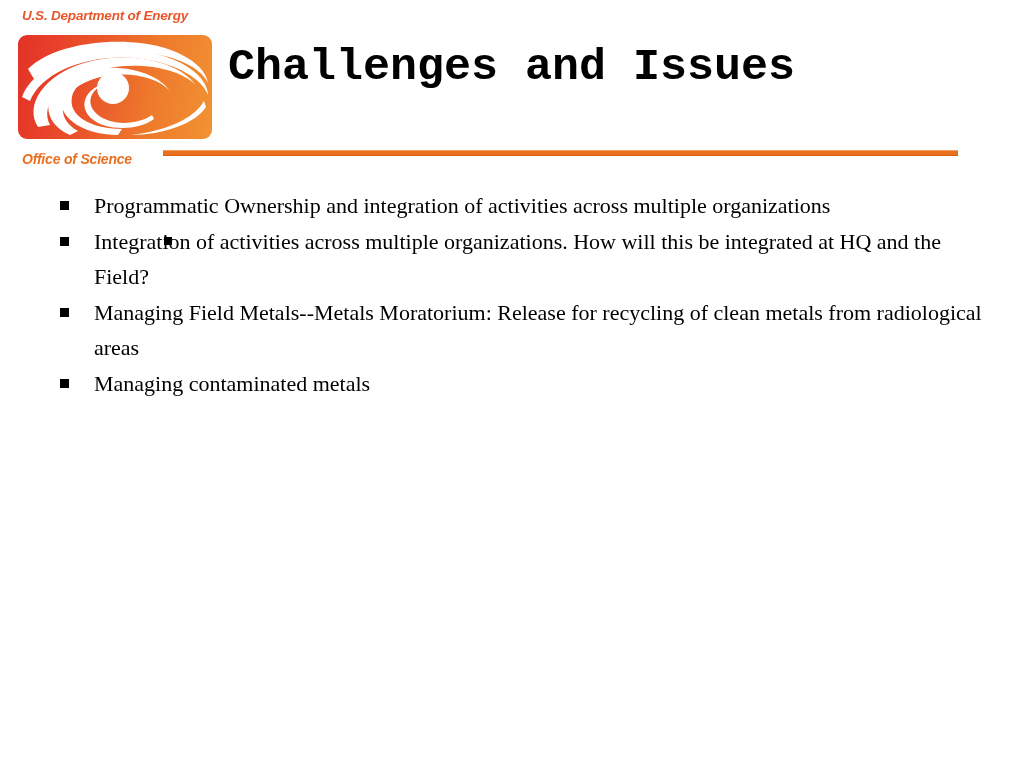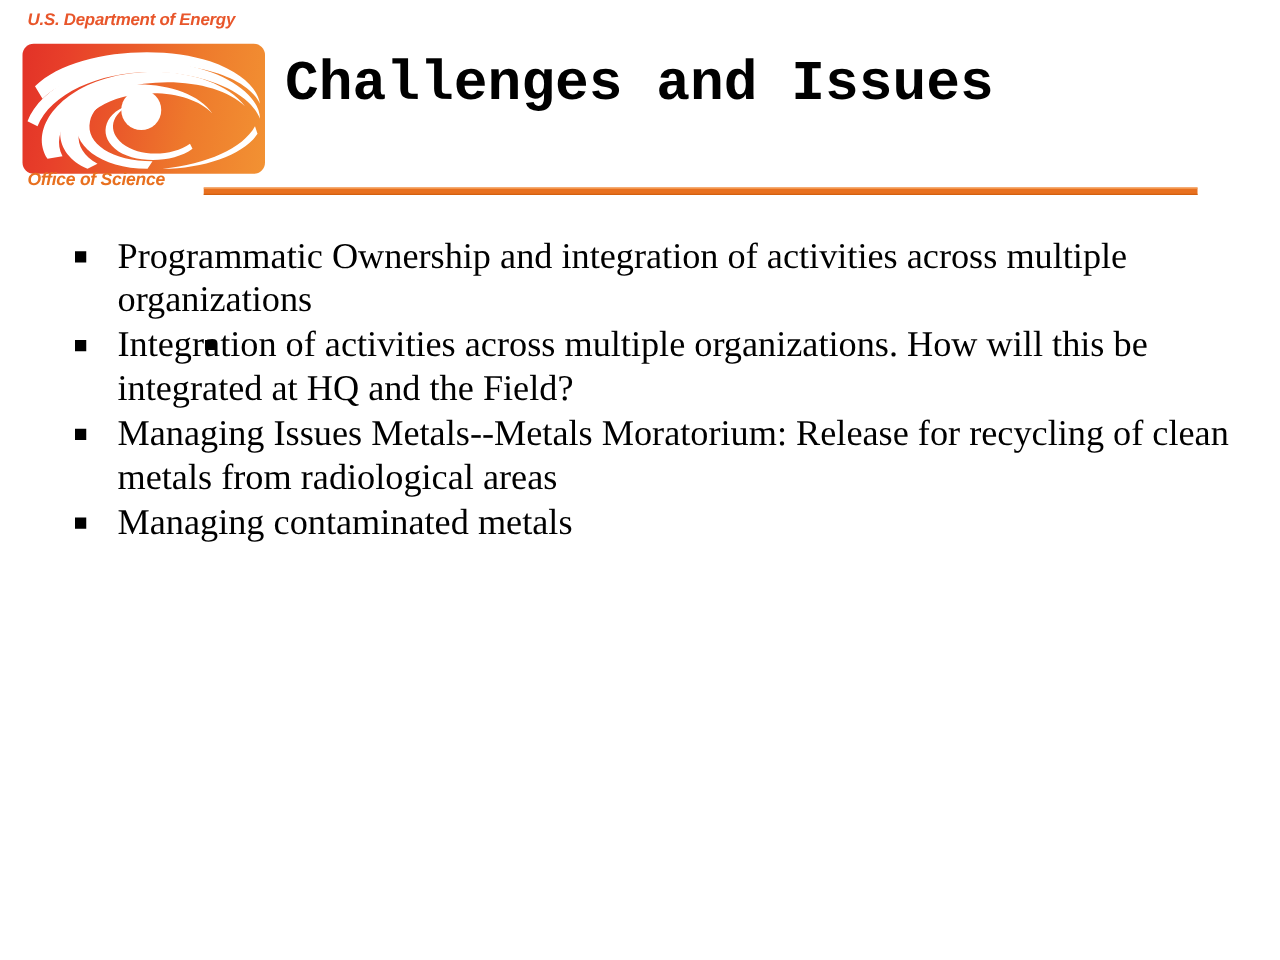--- a/index.html
+++ b/index.html
@@ -55,21 +55,21 @@
         #ea5a2a 42%,
         #ee7a2c 68%,
         #f29233 100%);
   }
 
   .logo-box svg { display: block; width: 100%; height: 100%; }
 
   .brand-bottom-label {
     position: absolute;
     left: 4px;
-    top: 127px;
+    top: 143px;
     font-family: "Liberation Sans", "DejaVu Sans", sans-serif;
     font-weight: bold;
     font-style: italic;
     font-size: 14px;
     letter-spacing: -0.2px;
     color: #e8701f;
     white-space: nowrap;
     text-align: center;
   }
 
@@ -117,21 +117,21 @@
     position: absolute;
     left: 4px;
     top: 13px;
     width: 9px;
     height: 9px;
     background: #000000;
   }
 
   .bullet > .btext {
     display: block;
-    font-size: 29px;
+    font-size: 22px;
     line-height: 35px;
   }
 
   
   .bullet.level2 {
     padding-left: 142px;
     font-size: 25px;
     line-height: 34px;
   }
 
@@ -197,21 +197,21 @@
       <span class="marker"></span>
     </div>
 
     <div class="bullet">
       <span class="marker"></span>
       <span class="btext">Integration of activities across multiple organizations.  How will this be integrated at HQ and the Field?</span>
     </div>
 
     <div class="bullet">
       <span class="marker"></span>
-      <span class="btext">Managing Issues Metals--Metals Moratorium: Release for recycling of clean metals from radiological areas</span>
+      <span class="btext">Managing Field Metals--Metals Moratorium: Release for recycling of clean metals from radiological areas</span>
     </div>
 
     <div class="bullet">
       <span class="marker"></span>
       <span class="btext">Managing contaminated metals</span>
     </div>
 
 
   </div>
 </div>

